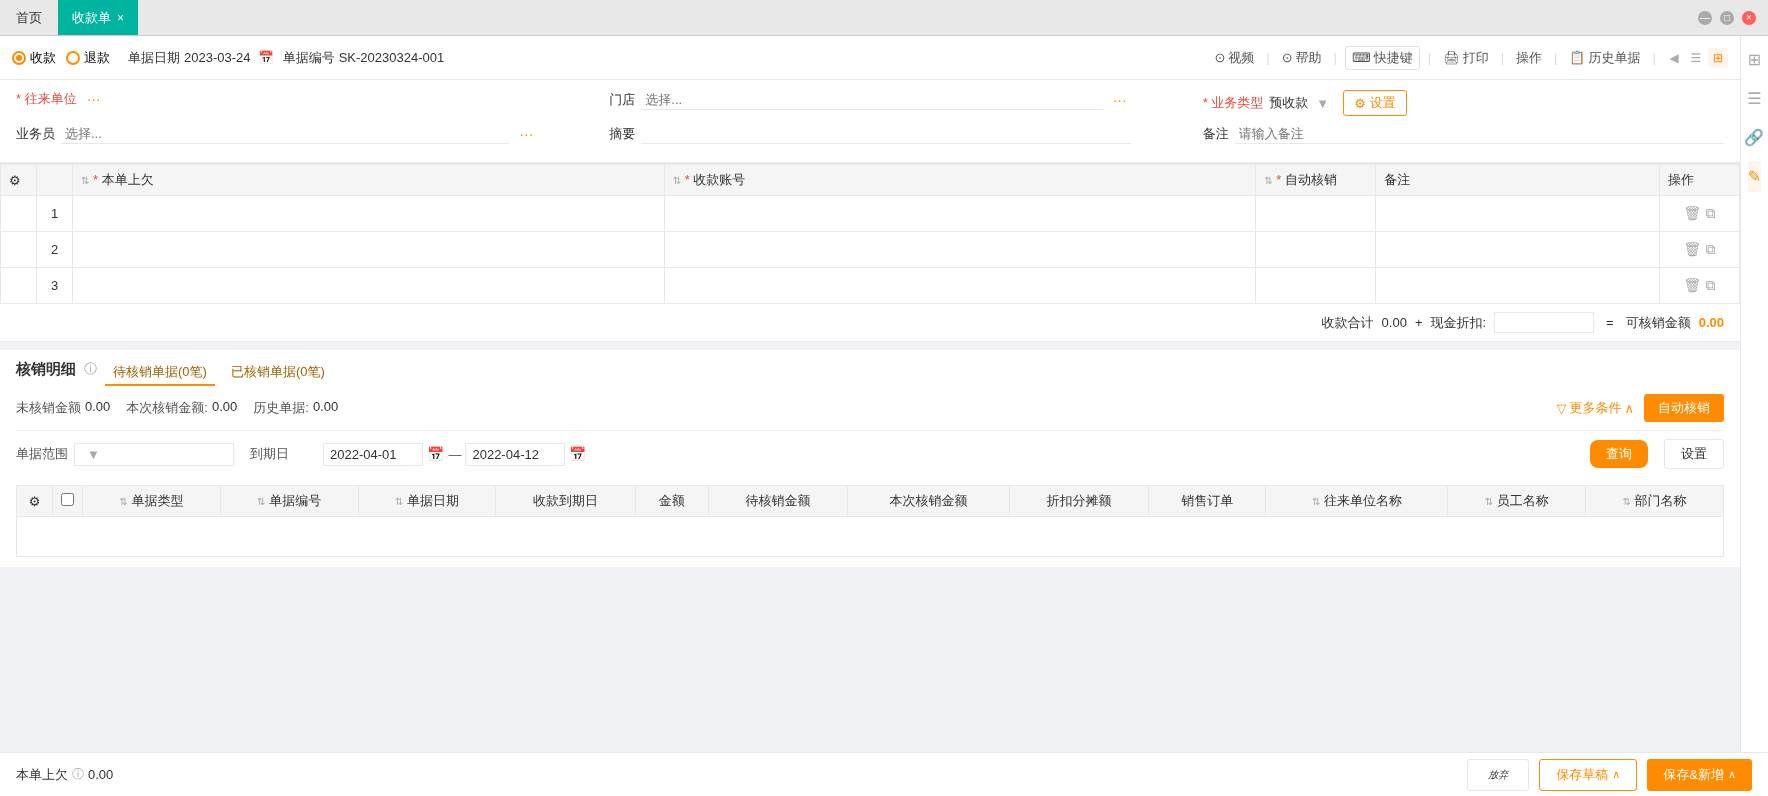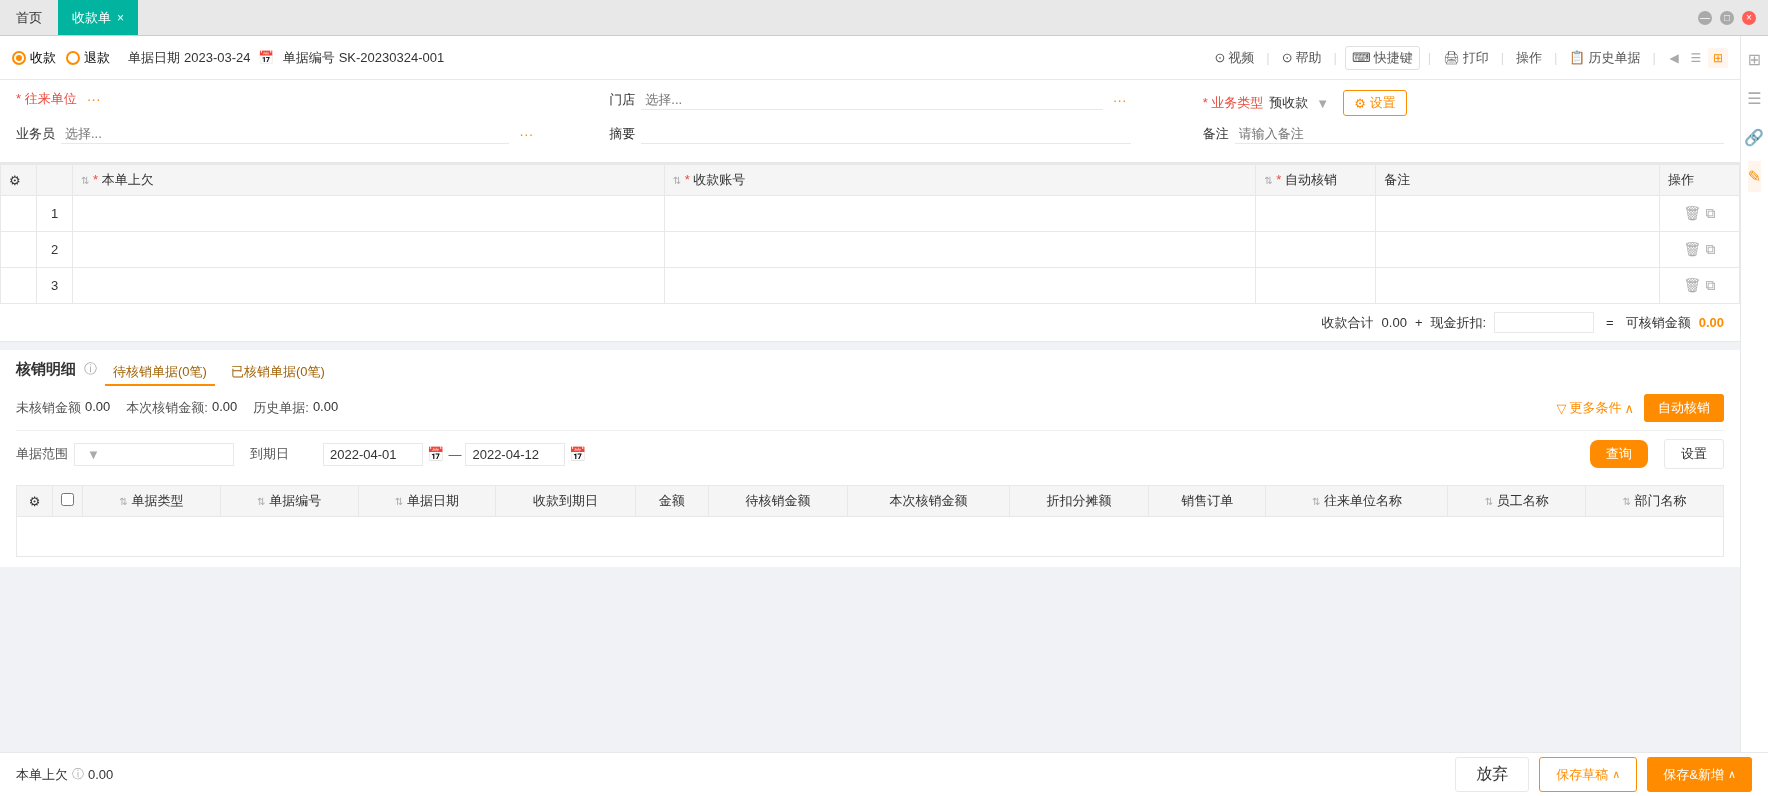--- a/index.html
+++ b/index.html
@@ -118,21 +118,21 @@
     .bottom-table th { background: #f5f5f5; border: 1px solid #e8e8e8; padding: 6px 8px; font-weight: 500; color: #333; font-size: 13px; white-space: nowrap; }
     .bottom-table td { border: 1px solid #e8e8e8; padding: 6px 8px; color: #333; height: 32px; }
 
     
     .footer {
       position: fixed; bottom: 0; left: 0; right: 0; background: #fff; border-top: 1px solid #e8e8e8; padding: 8px 16px; display: flex; align-items: center; height: 44px; z-index: 100;
     }
     .footer-info { display: flex; align-items: center; gap: 4px; color: #333; font-size: 13px; }
     .info-circle { color: #aaa; cursor: pointer; font-size: 12px; }
     .footer-actions { margin-left: auto; display: flex; gap: 10px; }
-    .btn-abandon { background: #fff; border: 1px solid #e8e8e8; border-radius: 3px; padding: 6px 20px; cursor: pointer; color: #333; font-size: 16px; }
+    .btn-abandon { background: #fff; border: 1px solid #e8e8e8; border-radius: 3px; padding: 6px 20px; cursor: pointer; color: #333; font-size: 10px; font-style: italic; }
     .btn-draft {
       background: #fff; border: 1px solid #ff8c00; border-radius: 3px; padding: 6px 16px; cursor: pointer; color: #ff8c00; font-size: 13px; display: flex; align-items: center; gap: 4px;
     }
     .btn-save-new {
       background: #ff8c00; border: none; border-radius: 3px; padding: 6px 16px; cursor: pointer; color: #fff; font-size: 13px; display: flex; align-items: center; gap: 4px;
     }
     .btn-arrow { font-size: 11px; }
 
     
     .right-sidebar {

